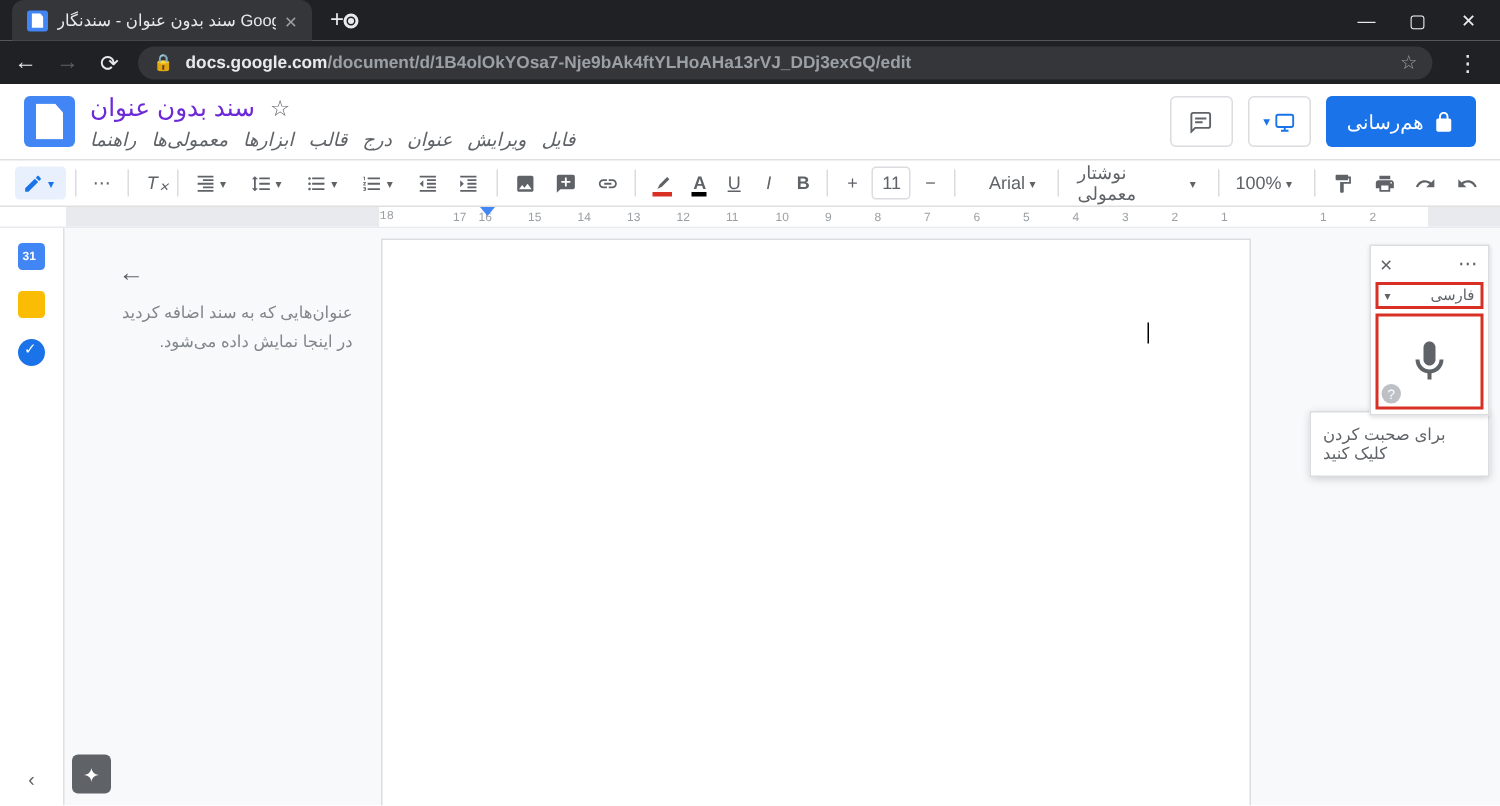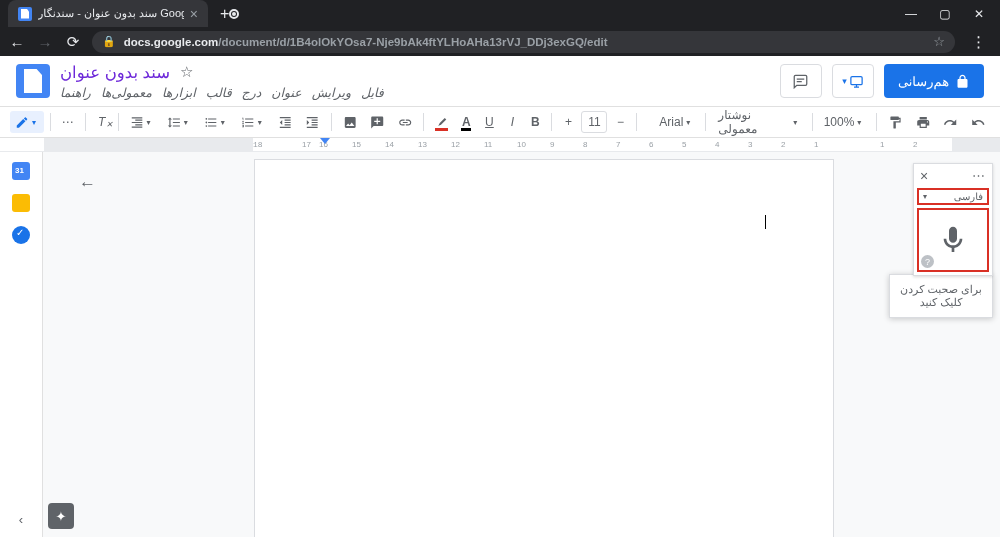--- a/index.html
+++ b/index.html
@@ -84,21 +84,21 @@
 .voice-box { position: absolute; top: 11px; right: 7px; width: 80px; background: #fff; border: 1px solid #dadce0; box-shadow: 0 1px 3px rgba(0,0,0,.15); z-index: 10; }
 .voice-hdr { display: flex; justify-content: space-between; padding: 4px 6px; direction: ltr; }
 .voice-close { font-size: 14px; cursor: pointer; color: #5f6368; }
 .voice-more { font-size: 13px; cursor: pointer; color: #5f6368; letter-spacing: 1px; }
 .voice-lang { border: 2px solid #d93025; margin: 0 3px; padding: 1px 4px; display: flex; justify-content: space-between; align-items: center; font-size: 10px; color: #5f6368; }
 .voice-mic-wrap { border: 2px solid #d93025; margin: 3px; padding: 8px 0; display: flex; align-items: center; justify-content: center; cursor: pointer; position: relative; }
 .voice-help { position: absolute; bottom: 2px; left: 2px; width: 13px; height: 13px; background: #bdc1c6; border-radius: 50%; color: #fff; font-size: 9px; display: flex; align-items: center; justify-content: center; cursor: pointer; }
 .mic-ic { width: 32px; height: 44px; }
 .mic-body { fill: #5f6368; }
 
-.voice-tip { position: absolute; top: 122px; right: 7px; width: 104px; background: #fff; border: 1px solid #dadce0; box-shadow: 0 1px 6px rgba(0,0,0,.2); padding: 8px; font-size: 11px; color: #5f6368; text-align: center; z-index: 9; }
+.voice-tip { position: absolute; top: 122px; right: 7px; width: 120px; background: #fff; border: 1px solid #dadce0; box-shadow: 0 1px 6px rgba(0,0,0,.2); padding: 8px; font-size: 11px; color: #5f6368; z-index: 9; }
 
 .explore { position: absolute; bottom: 8px; left: 48px; width: 26px; height: 26px; background: #5f6368; border-radius: 4px; display: flex; align-items: center; justify-content: center; cursor: pointer; }
 .explore::after { content: '✦'; color: #fff; font-size: 13px; }
 
 svg.ic { width: 15px; height: 15px; }
 </style>
 </head>
 <body>
 
 <div class="browser-chrome">
@@ -310,20 +310,21 @@
   <div class="side-rail">
     <div class="rail-ic rail-cal"></div>
     <div class="rail-ic rail-keep"></div>
     <div class="rail-ic rail-tasks"></div>
     <div class="rail-expand">‹</div>
   </div>
 
   <div class="canvas-area">
     <div class="outline-panel">
       <span class="outline-back">←</span>
+      <div class="outline-text">عنوان‌هایی که به سند اضافه کردید در اینجا نمایش داده می‌شود.</div>
     </div>
 
     <div class="page">
       <div class="cursor-line"></div>
     </div>
 
     <div class="voice-box">
       <div class="voice-hdr">
         <span class="voice-close">×</span>
         <span class="voice-more">⋯</span>

